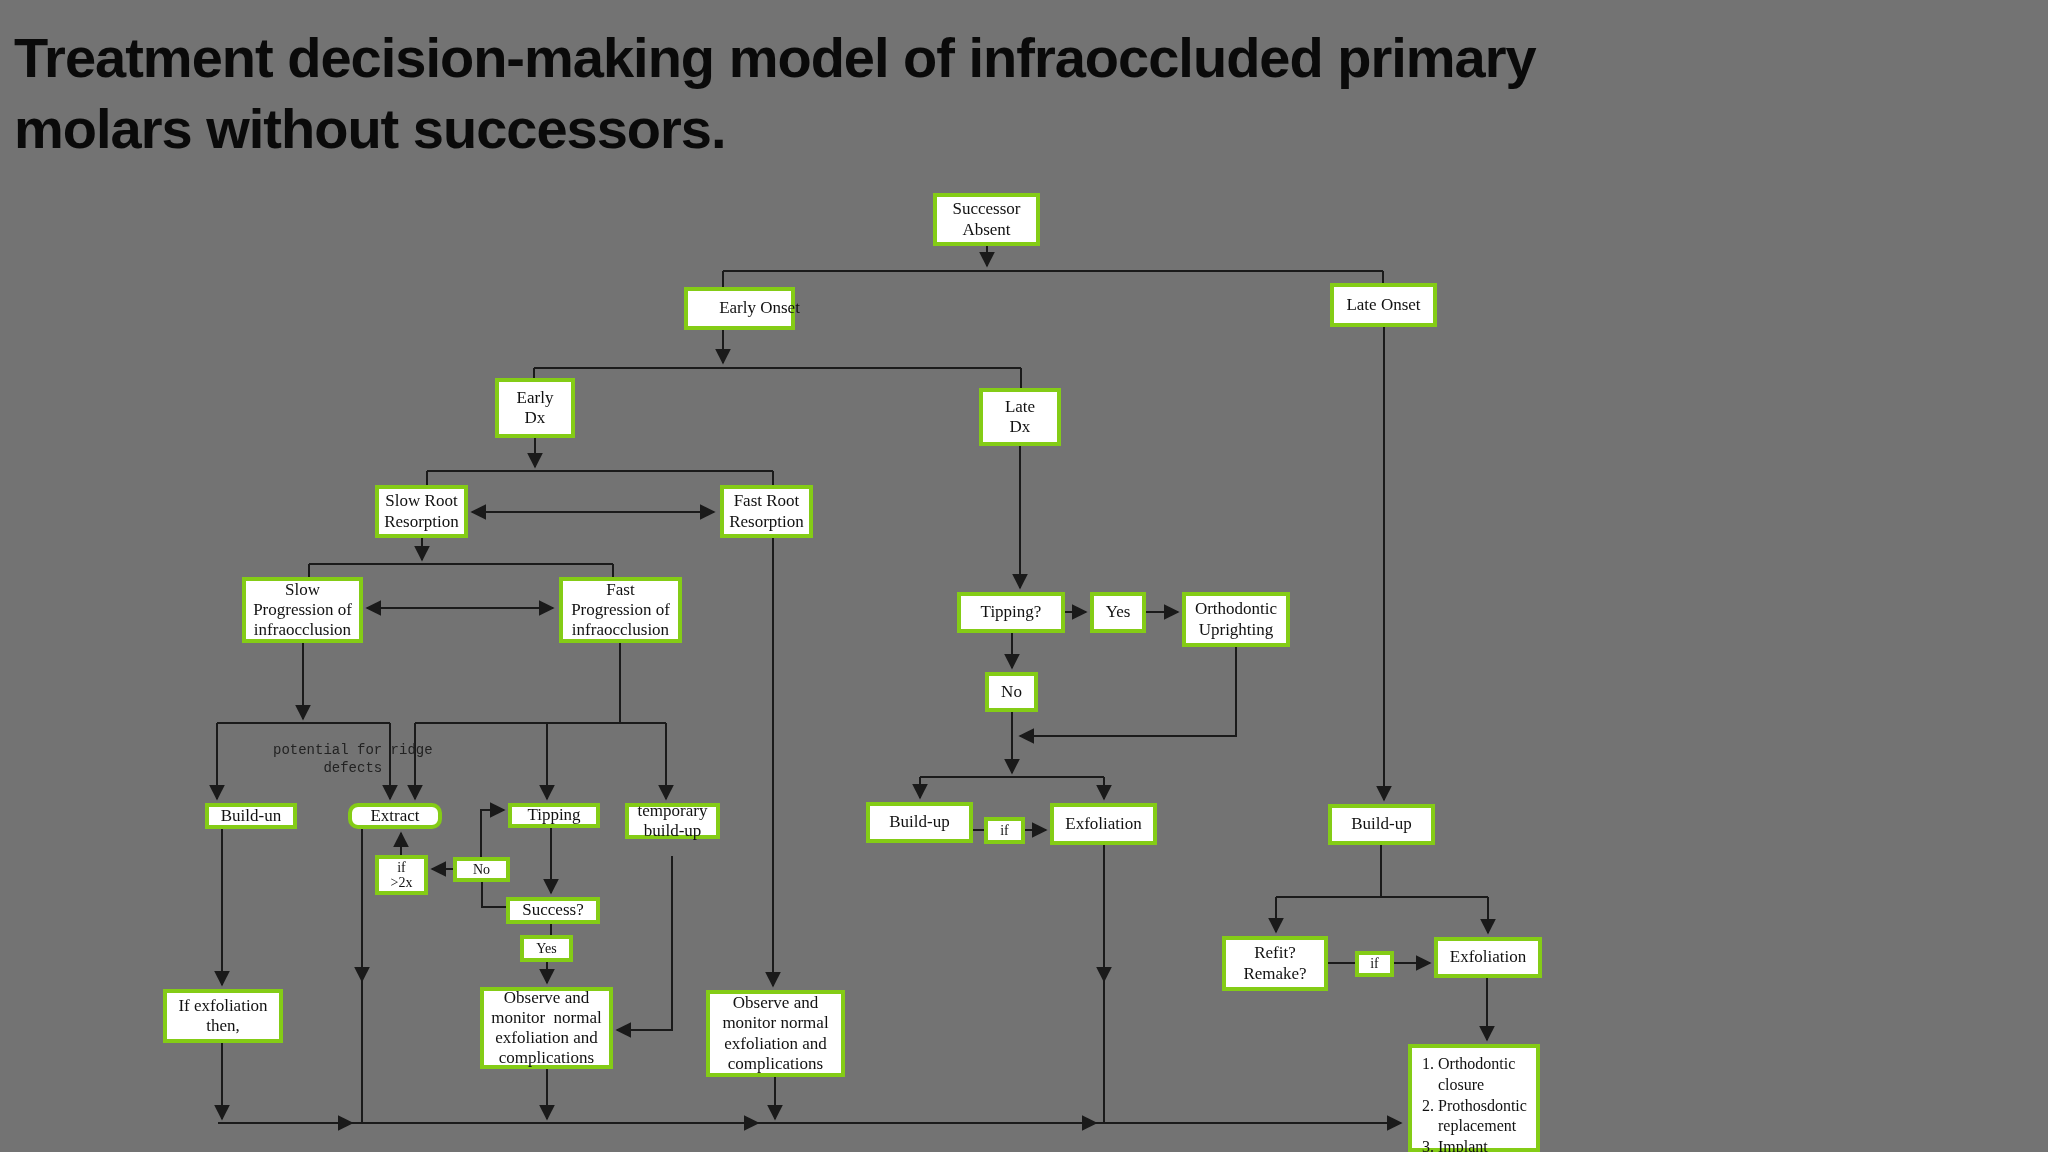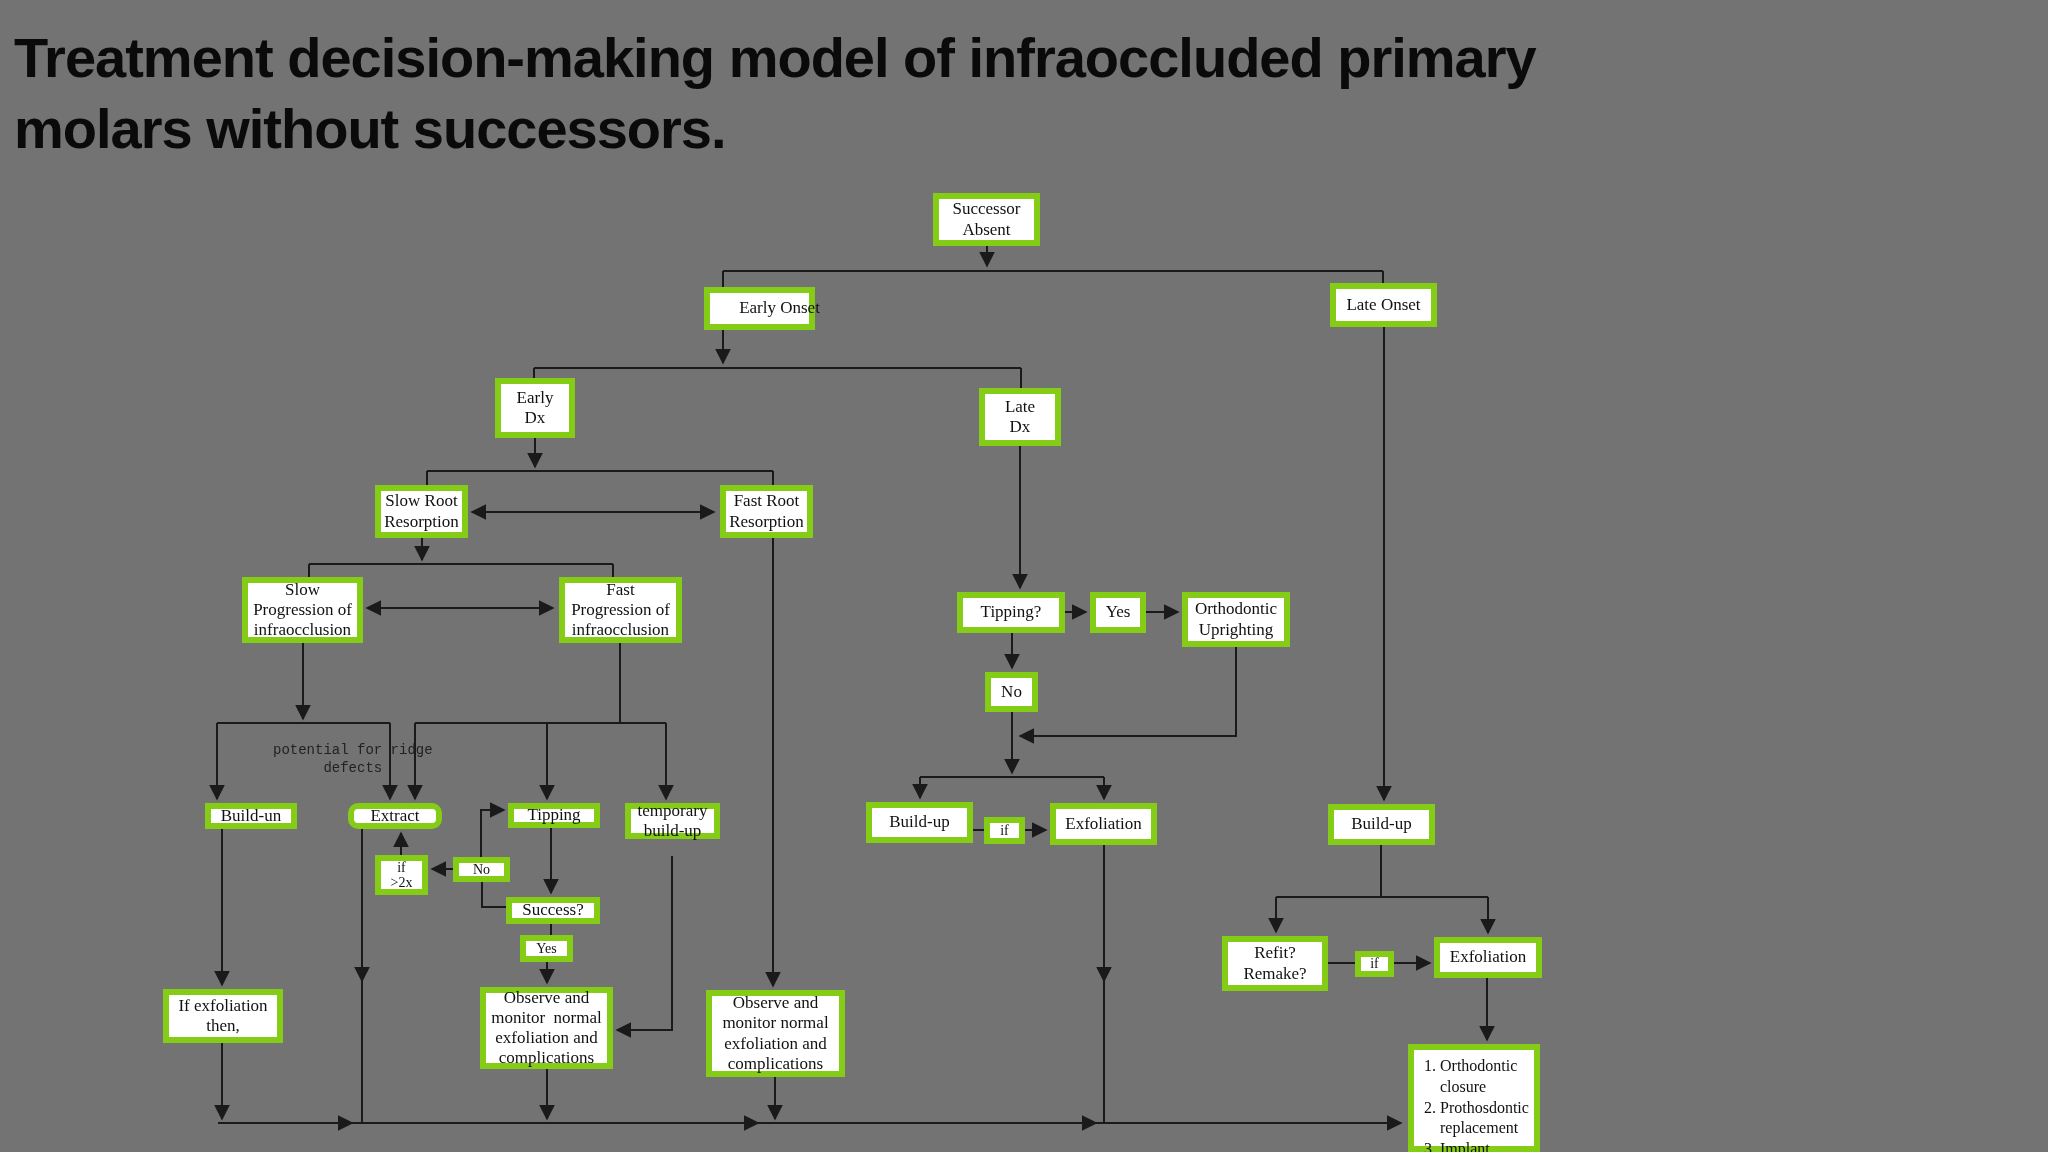--- a/index.html
+++ b/index.html
@@ -2,21 +2,21 @@
 <html><head>
 <meta charset="utf-8">
 <style>
   html,body{margin:0;padding:0;background:#ffffff;}
   #stage{position:relative;width:2048px;height:1152px;background:#737373;overflow:hidden;
          font-family:"Liberation Serif", serif;color:#111;}
   #connectors{position:absolute;left:0;top:0;width:2048px;height:1152px;}
   .title{position:absolute;left:14px;top:22px;width:1700px;
          font-family:"Liberation Sans", sans-serif;font-size:56px;font-weight:600;
          line-height:1.27;letter-spacing:-1px;color:#0a0a0a;white-space:pre;}
-  .node{position:absolute;border:6px solid #84cc16;background:#ffffff;
+  .node{position:absolute;border:4px solid #84cc16;background:#ffffff;
         display:flex;align-items:center;justify-content:center;text-align:center;
         font-size:17px;line-height:1.18;white-space:pre;box-sizing:border-box;font-family:Liberation Serif, serif;}
   .node.small{font-size:14px;line-height:1.1;}
   .node.outcomes{align-items:flex-start;justify-content:flex-start;text-align:left;
         font-size:16px;line-height:1.3;padding:6px 2px 11px 10px;}
   .note{position:absolute;border:none;background:transparent;
         font-family:Liberation Mono, monospace;font-size:14px;line-height:1.25;
         text-align:center;white-space:pre;color:#222;}
 </style>
 </head>
@@ -116,21 +116,21 @@
       <line x1="736" y1="1123" x2="758" y2="1123" marker-end="url(#arrow)"></line>
       <line x1="1074" y1="1123" x2="1096" y2="1123" marker-end="url(#arrow)"></line>
     </g>
   </svg>
 
   <div class="note" style="left:273px;top:742px;">potential for ridge
 defects</div>
 
   <div class="node" style="left:933px;top:193px;width:107px;height:53px;">Successor
 Absent</div>
-  <div class="node" style="left:704px;top:287px;width:111px;height:43px;padding-left:40px;">Early Onset</div>
+  <div class="node" style="left:684px;top:287px;width:111px;height:43px;padding-left:40px;">Early Onset</div>
   <div class="node" style="left:1330px;top:283px;width:107px;height:44px;">Late Onset</div>
   <div class="node" style="left:495px;top:378px;width:80px;height:60px;">Early
 Dx</div>
   <div class="node" style="left:979px;top:388px;width:82px;height:58px;">Late
 Dx</div>
   <div class="node" style="left:375px;top:485px;width:93px;height:53px;">Slow Root
 Resorption</div>
   <div class="node" style="left:720px;top:485px;width:93px;height:53px;">Fast Root
 Resorption</div>
   <div class="node" style="left:242px;top:577px;width:121px;height:66px;">Slow

